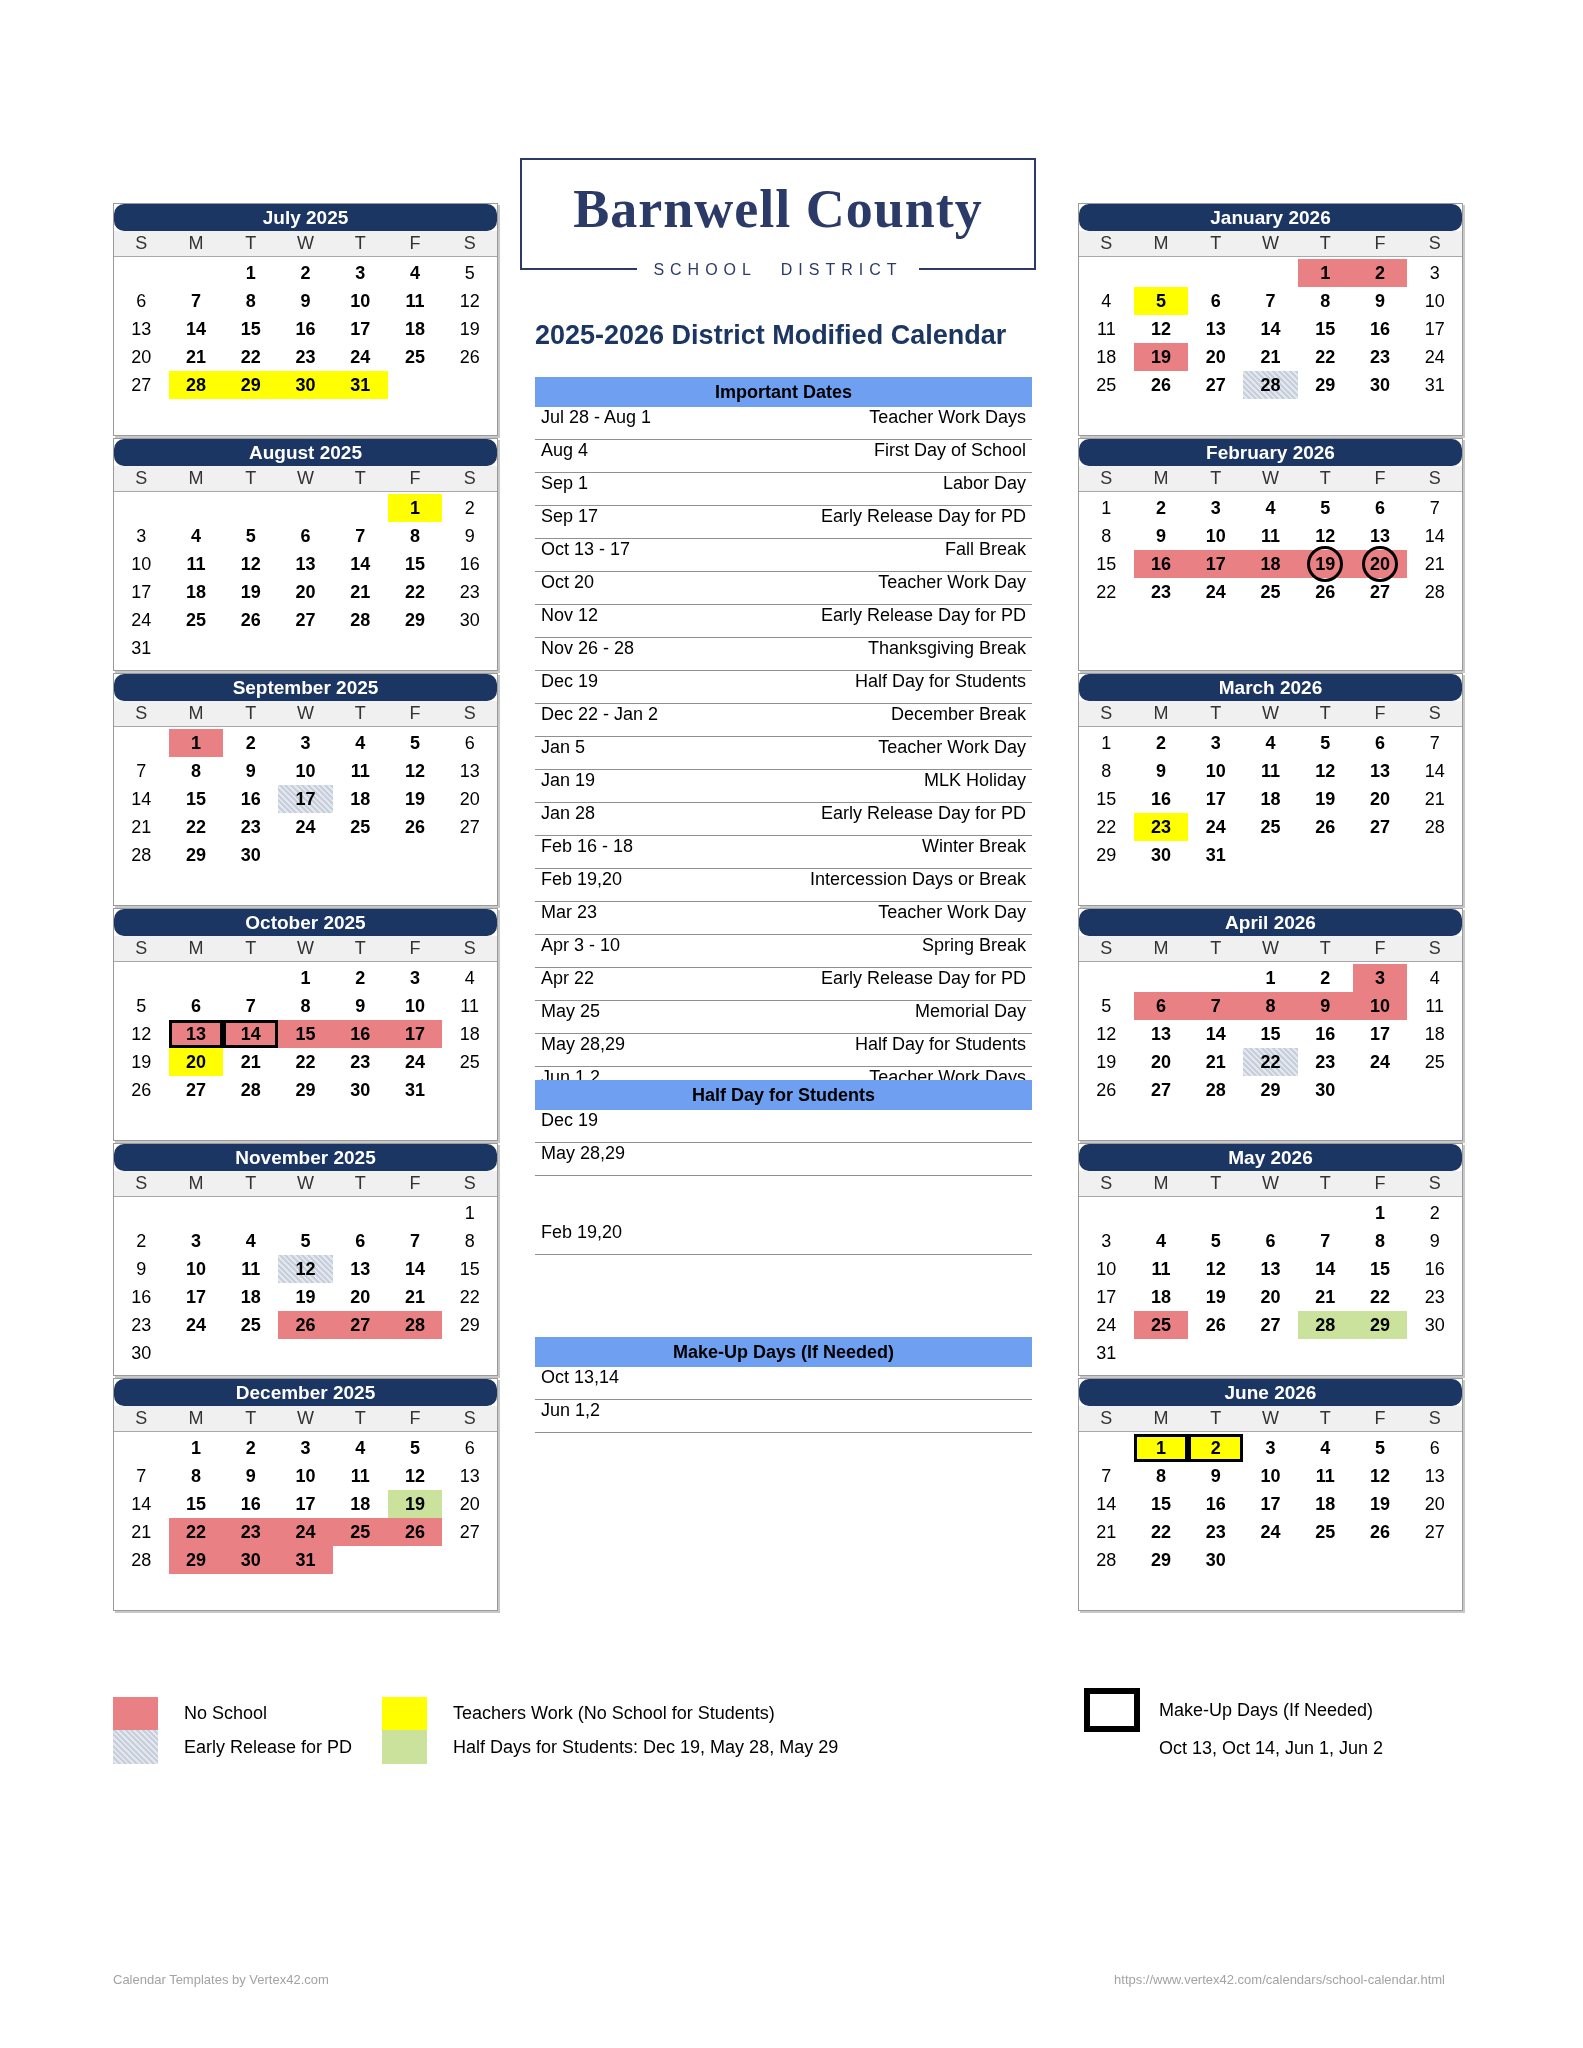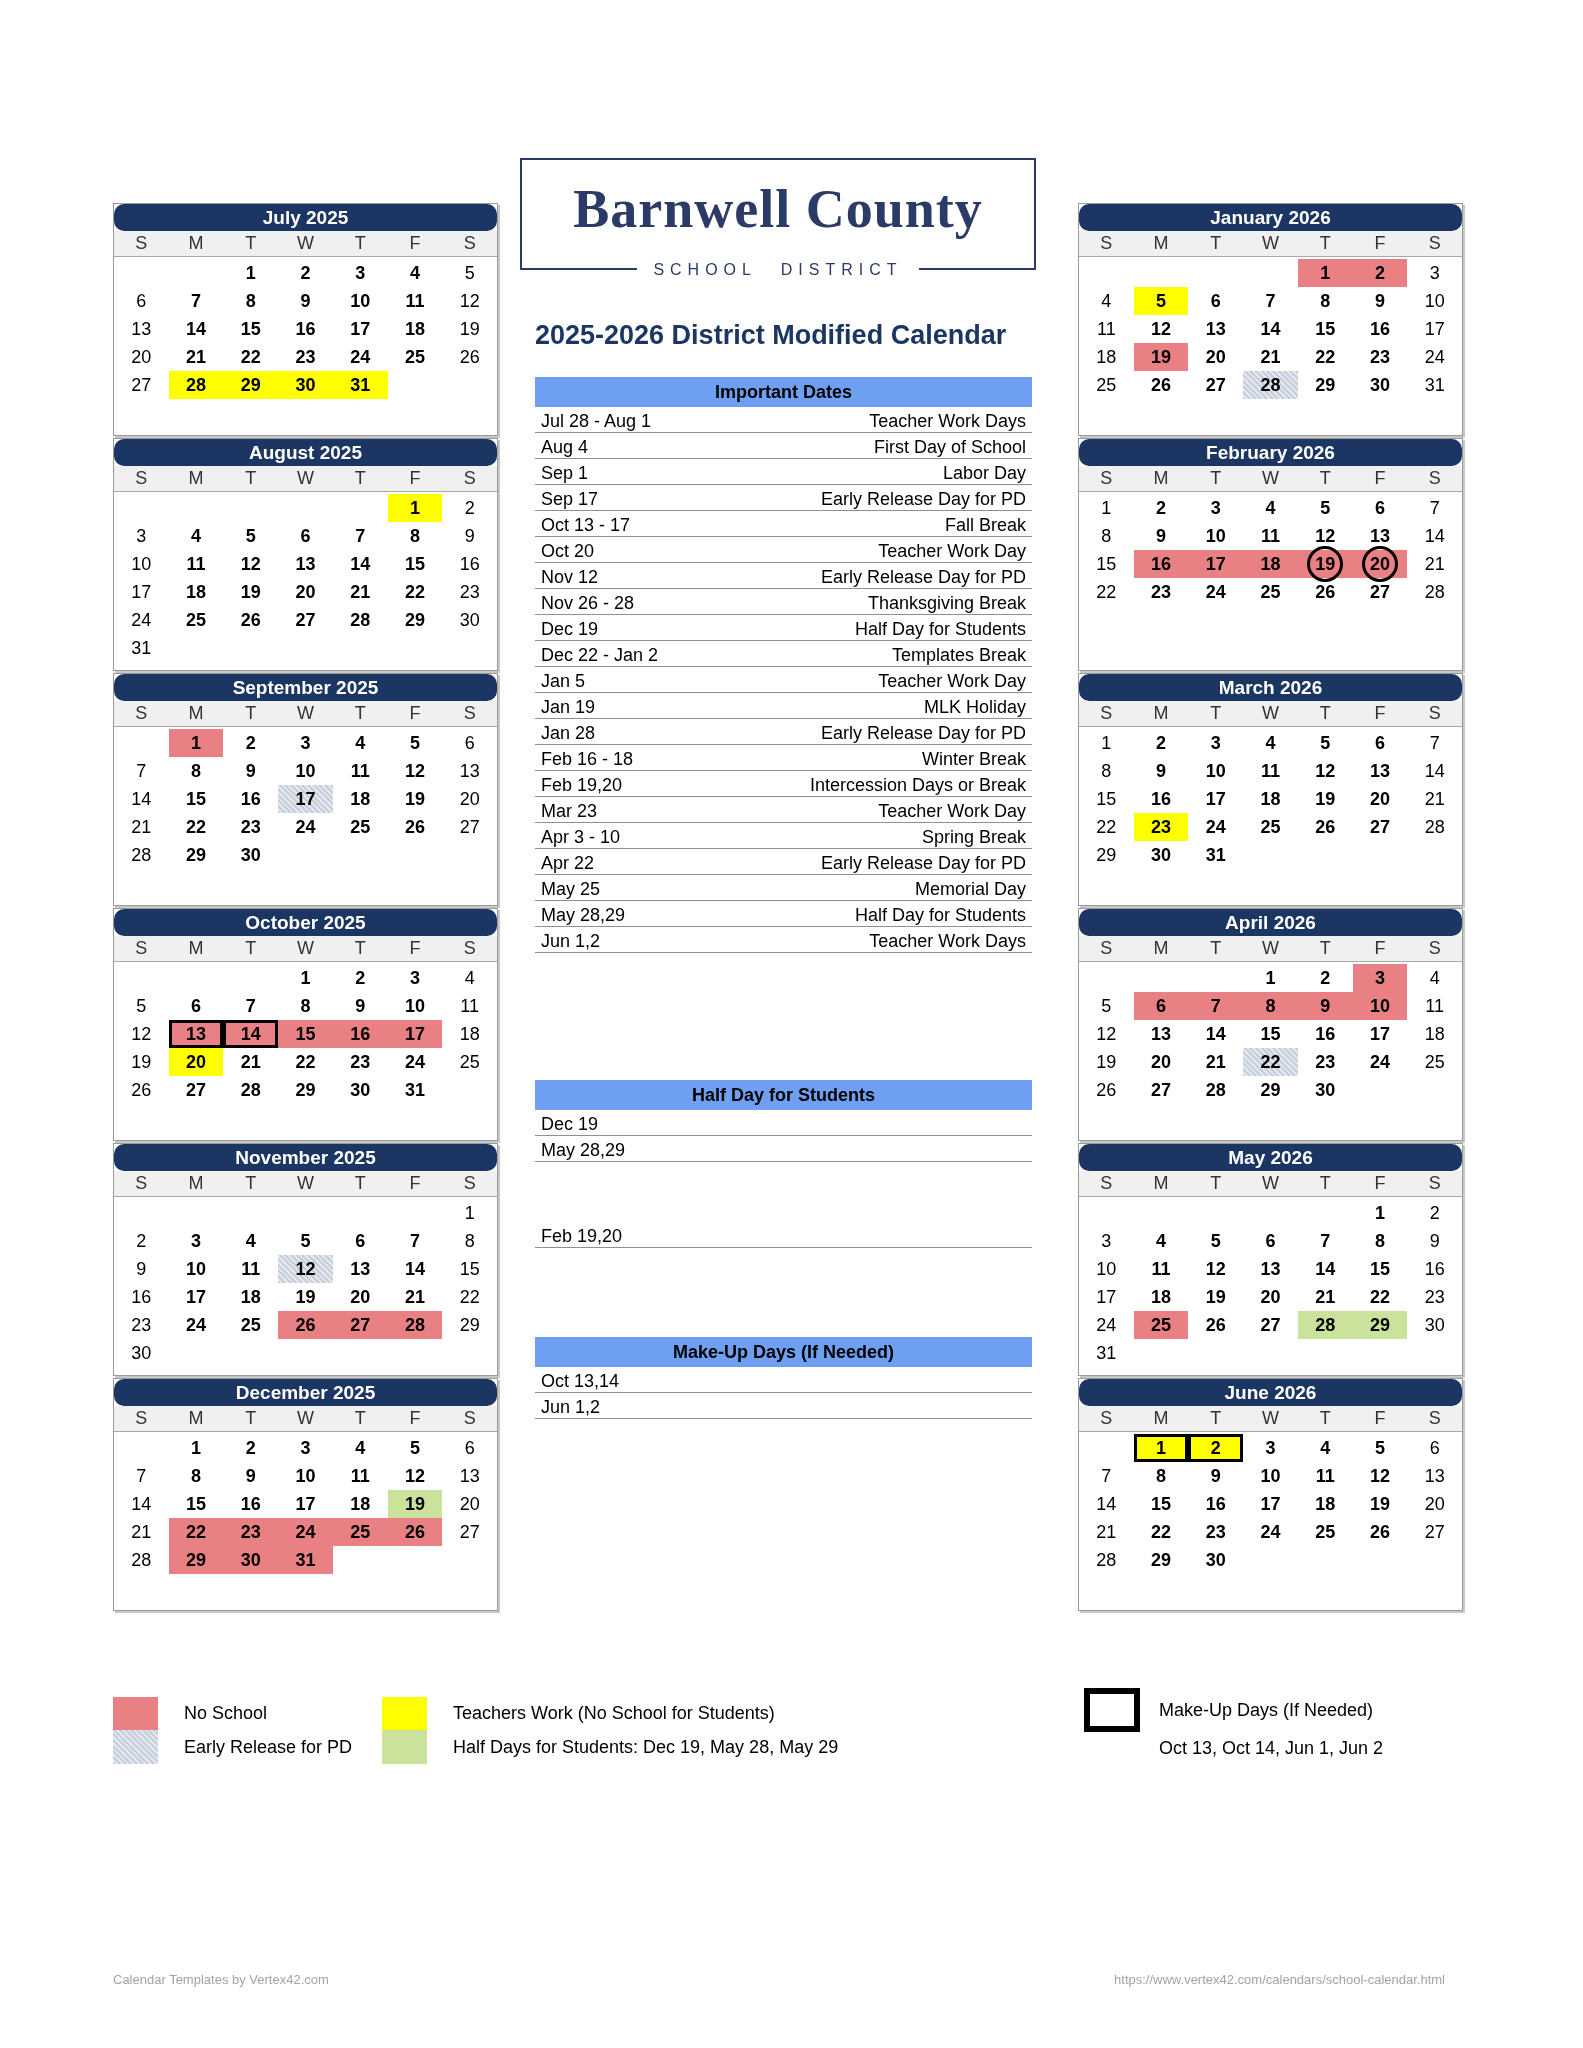--- a/index.html
+++ b/index.html
@@ -37,21 +37,21 @@
         font-size:54px;line-height:98px;letter-spacing:1px;}
   .logo-sub{position:absolute;left:0;right:0;bottom:-11px;text-align:center;}
   .logo-sub span{background:#fff;padding:0 16px;color:#2b3a67;font-size:16px;
         letter-spacing:6px;word-spacing:14px;}
   .page-title{position:absolute;left:535px;top:320px;width:500px;
         font-size:27px;font-weight:bold;color:#1c3664;}
 
   .sec{position:absolute;left:535px;width:497px;}
   .sec-head{height:30px;line-height:30px;background:#6f9ff0;color:#000;
         font-size:18px;font-weight:bold;text-align:center;}
-  .sec-row{display:flex;justify-content:space-between;align-items:flex-end;height:26px;
+  .sec-row{display:flex;justify-content:space-between;align-items:flex-start;height:33px;
         border-bottom:1px solid #909090;font-size:18px;box-sizing:border-box;}
   .sec-row .rl{padding-left:6px;}
   .sec-row .rr{padding-right:6px;text-align:right;}
   #sec-important{top:377px;}
   #sec-halfday{top:1080px;}
   #sec-intercession{top:1222px;}
   #sec-makeup{top:1337px;}
 
   
   .legend-group{position:absolute;font-size:18px;}
@@ -797,21 +797,21 @@
       <div class="sec-row">
         <span class="rl">Nov 26 - 28</span>
         <span class="rr">Thanksgiving Break</span>
       </div>
       <div class="sec-row">
         <span class="rl">Dec 19</span>
         <span class="rr">Half Day for Students</span>
       </div>
       <div class="sec-row">
         <span class="rl">Dec 22 - Jan 2</span>
-        <span class="rr">Templates Break</span>
+        <span class="rr">December Break</span>
       </div>
       <div class="sec-row">
         <span class="rl">Jan 5</span>
         <span class="rr">Teacher Work Day</span>
       </div>
       <div class="sec-row">
         <span class="rl">Jan 19</span>
         <span class="rr">MLK Holiday</span>
       </div>
       <div class="sec-row">

